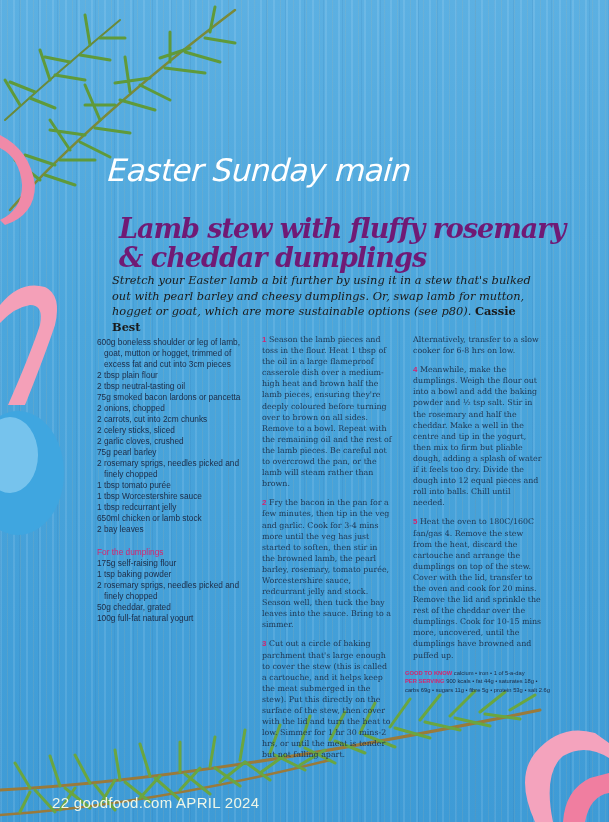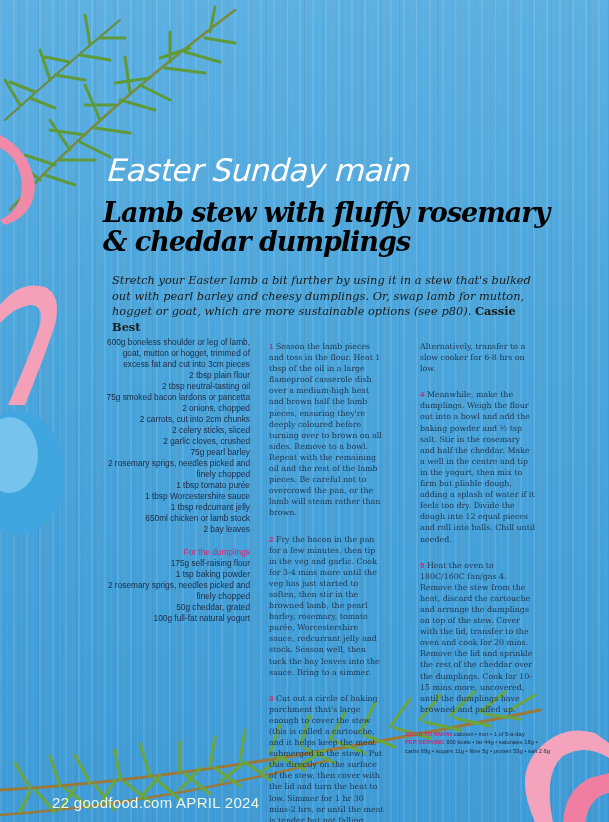--- a/index.html
+++ b/index.html
@@ -8,34 +8,34 @@
   .bg { position:absolute; inset:0;
     background:
       repeating-linear-gradient(90deg, rgba(255,255,255,0.10) 0 2px, rgba(0,0,0,0) 2px 7px, rgba(210,180,130,0.12) 7px 8px, rgba(0,0,0,0) 8px 13px),
       repeating-linear-gradient(90deg, rgba(30,90,150,0.10) 0 1px, rgba(0,0,0,0) 1px 19px),
       linear-gradient(180deg, #5cb0e2 0%, #4ba6dc 40%, #3e9bd6 100%);
   }
   .deco { position:absolute; pointer-events:none; }
   .kicker { position:absolute; left:108px; top:152px; font-family:"DejaVu Sans", sans-serif;
     font-size:31px; color:#fff; font-style:italic; letter-spacing:-0.5px; transform:skewX(-4deg); }
   .title { position:absolute; left:103px; top:198px; width:460px; font-family:"DejaVu Serif", serif;
-    font-weight:bold; font-style:italic; font-size:27px; line-height:29px; color:#000000; letter-spacing:-1px; margin:0; }
+    font-weight:bold; font-style:italic; font-size:27px; line-height:29px; color:#701a75; letter-spacing:-1px; margin:16px; }
   .intro { position:absolute; left:104px; top:265px; width:420px; font-family:"DejaVu Serif", serif;
     font-style:italic; font-size:11.4px; line-height:15.5px; color:#1a1a1a; margin:8px; }
   .intro b { font-style:normal; font-weight:bold; }
   .col { position:absolute; top:326px; font-size:8.3px; line-height:11px; color:#1c2a45; }
   .col1 { left:104px; width:146px; font-family:"Liberation Sans", sans-serif; }
   .col2 { left:254px; width:146px; font-family:"DejaVu Serif", serif; font-size:7.9px; line-height:11.1px; color:#1f3550; }
   .col3 { left:405px; width:146px; font-family:"DejaVu Serif", serif; font-size:7.9px; line-height:11.1px; color:#1f3550; }
   .meta span.k { color:#d6246e; font-weight:bold; }
   .meta { font-weight:normal; }
   .ing { margin:0; padding:0; list-style:none; }
-  .ing li { padding-left:7px; text-indent:-7px;text-align:right; }
+  .ing li { text-indent:-7px; }
   .sub { color:#d6246e;margin-top:12px; }
-  .step { margin:15px; }
+  .step { margin:8px; }
   .num { color:#d6246e; font-family:"Liberation Sans", sans-serif; font-weight:bold; }
   .it { font-style:italic; }
   .nut { font-family:"Liberation Sans", sans-serif; font-size:5.8px; line-height:8.5px; color:#1c2a45; margin-top:6px; }
   .nut .k { color:#d6246e; font-weight:bold; }
   .footer { position:absolute; left:52px; top:794px; font-size:15px; color:#eef6e8; letter-spacing:0.3px; }
 </style>
 </head>
 <body>
 
 <div class="bg"></div>

